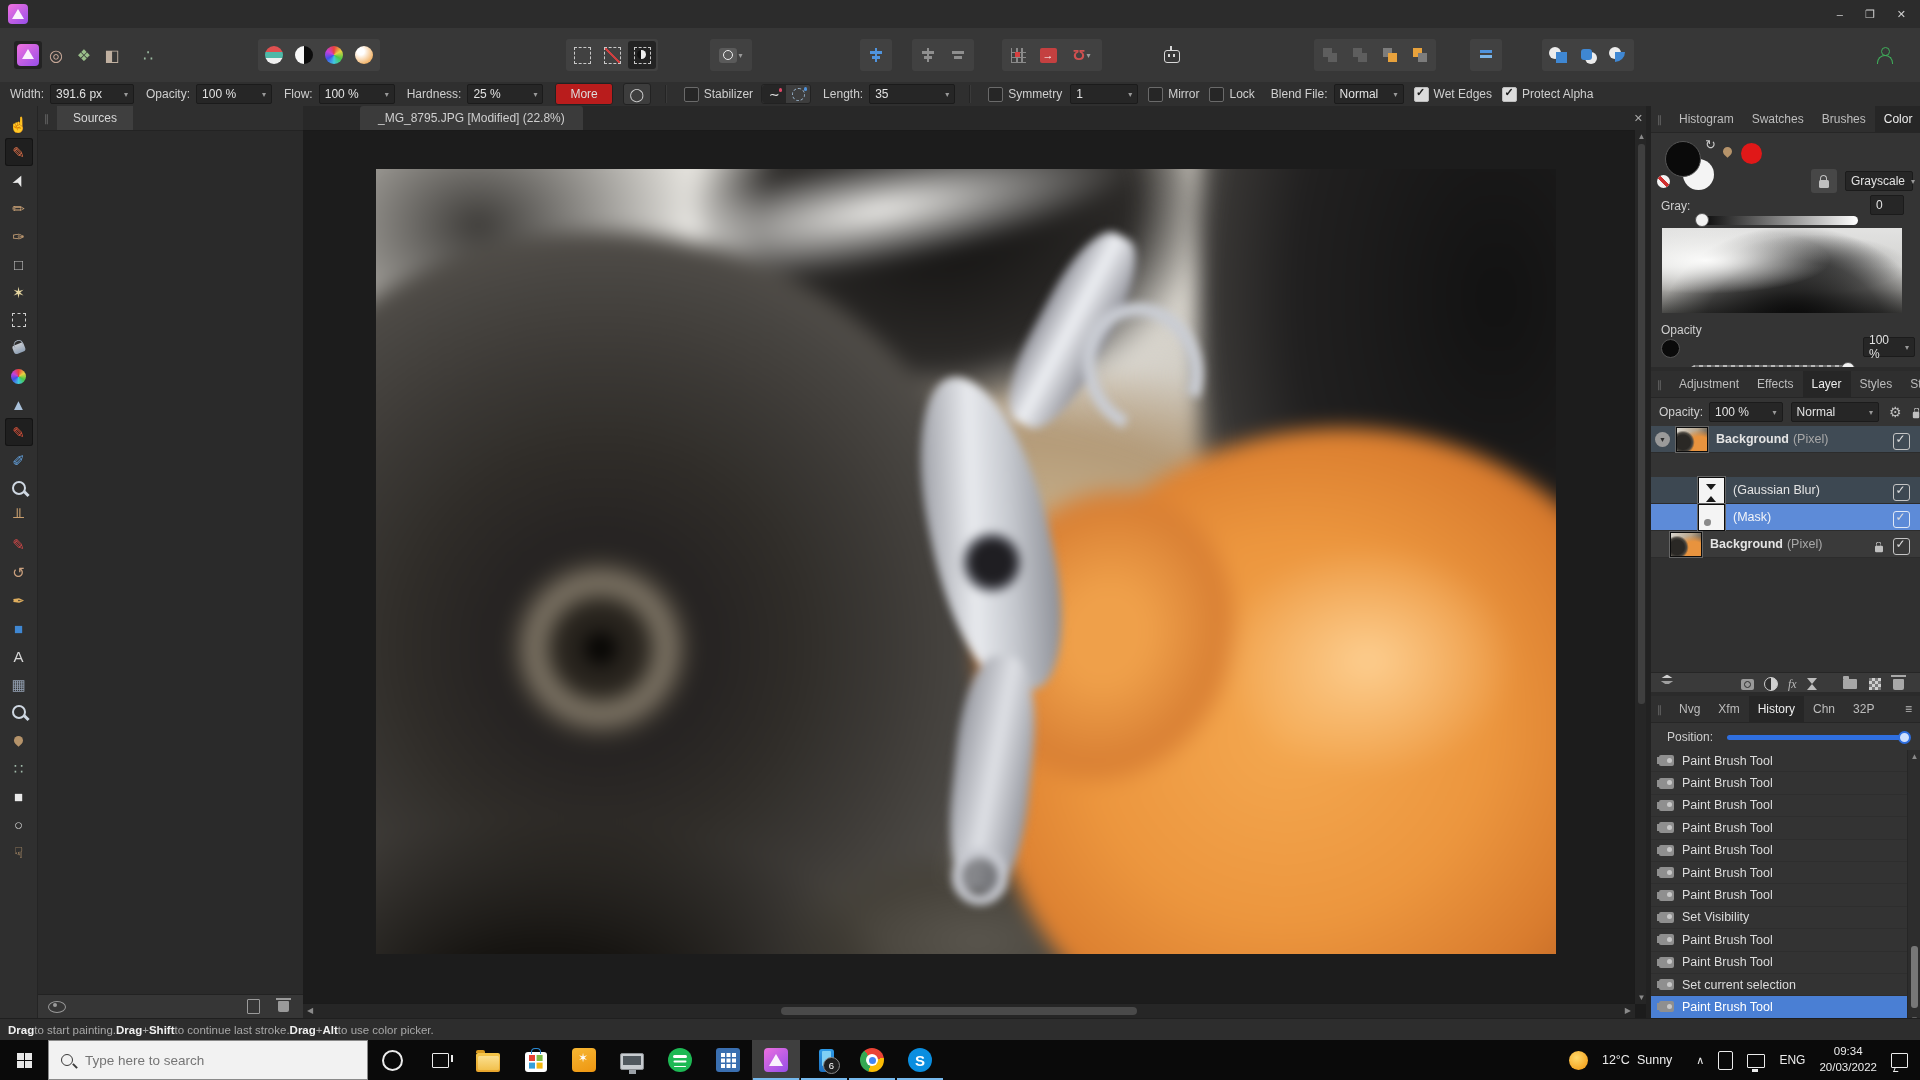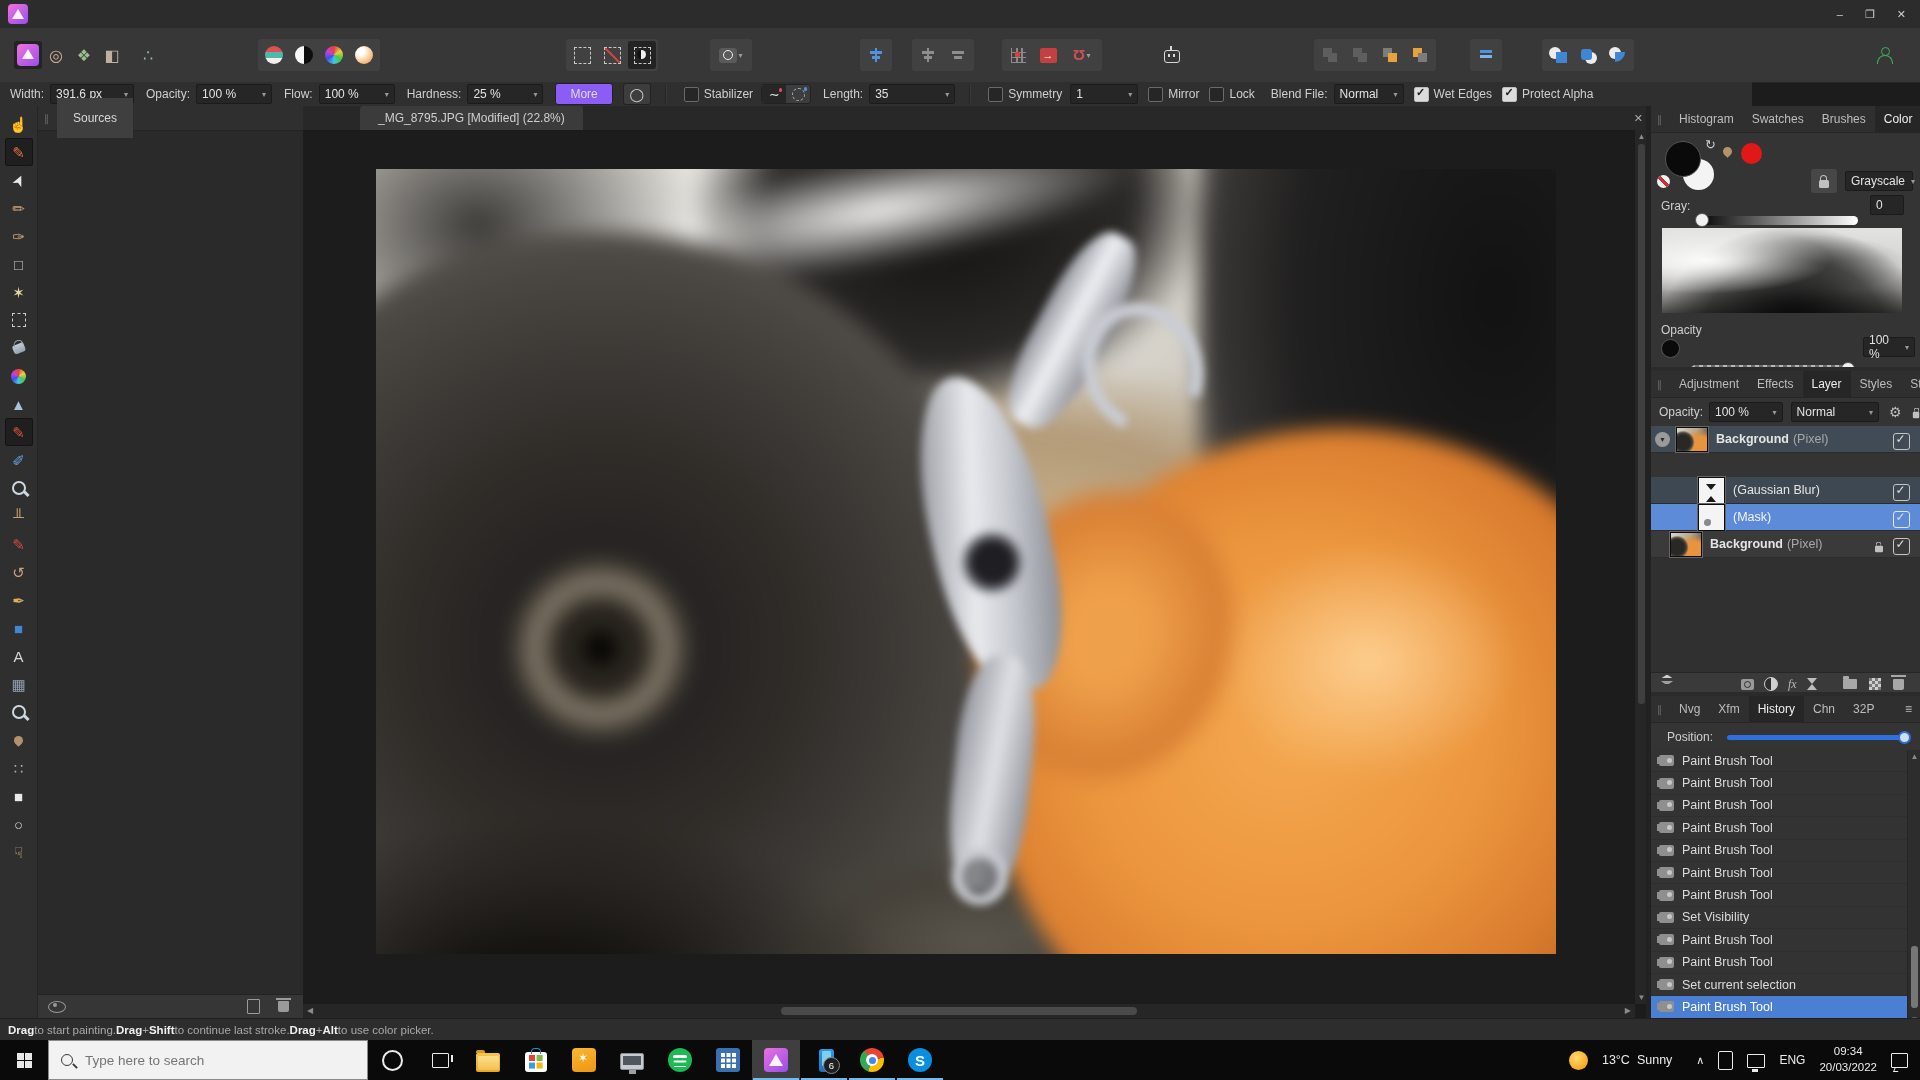--- a/index.html
+++ b/index.html
@@ -55,29 +55,29 @@
   .boolic{width:20px;height:18px;position:relative;}
   .boolic .w{position:absolute;left:1px;top:1px;width:12px;height:12px;border-radius:50%;background:#ececec;}
   .boolic .b{position:absolute;right:1px;bottom:1px;width:11px;height:11px;background:#3f87d2;}
   .boolic.v2 .b{border-radius:3px;left:3px;top:3px;right:auto;bottom:auto;}
   .boolic.v2 .w{left:7px;top:6px;}
   .boolic.v3 .b{border-radius:0 0 11px 0;width:10px;height:10px;right:3px;bottom:2px;}
   .person{width:16px;height:16px;position:relative;}
   .person:before{content:"";position:absolute;left:5px;top:0;width:7px;height:7px;border:1.7px solid #3fae5a;border-radius:50%;}
   .person:after{content:"";position:absolute;left:1px;top:8px;width:14px;height:8px;border:1.7px solid #3fae5a;border-bottom:none;border-radius:8px 8px 0 0;}
   
-  #contextbar{position:absolute;left:0;top:82px;width:1752px;height:24px;background:#2f2f2f;display:flex;align-items:center;border-bottom:4px solid #4d7c0f;font-size:12px;}
+  #contextbar{position:absolute;left:0;top:82px;width:1920px;height:24px;background:#2f2f2f;display:flex;align-items:center;border-bottom:4px solid #4d7c0f;font-size:12px;}
   .cl{color:#cfcfcf;margin:0 6px 0 10px;}
   .field{height:18px;background:#262626;border:1px solid #1b1b1b;border-radius:2px;display:flex;align-items:center;padding:0 5px;color:#e2e2e2;}
   .field .dd{margin-left:auto;font-size:8px;color:#999;padding-left:6px;}
   .sep{width:1px;height:18px;background:#242424;margin:0 8px;box-shadow:1px 0 0 #3a3a3a;}
   .ck{width:13px;height:13px;border:1px solid #6a6a6a;background:#262626;border-radius:2px;margin:0 5px 0 10px;position:relative;}
   .ck.on{background:#dcdcdc;border-color:#bdbdbd;}
   .ck.on:before{content:"✓";position:absolute;left:1.5px;top:-1.5px;font-size:11px;color:#1d1d1d;font-weight:bold;}
-  .ctxbtn{height:20px;background:#8b5cf6;border:1px solid #222;border-radius:3px;color:#ddd;display:flex;align-items:center;justify-content:center;padding:0 14px;margin-left:12px;}
+  .ctxbtn{height:20px;background:#b91c1c;border:1px solid #222;border-radius:3px;color:#ddd;display:flex;align-items:center;justify-content:center;padding:0 14px;margin-left:12px;}
   .brushring{width:26px;height:20px;background:#3d3d3d;border:1px solid #222;border-radius:3px;margin-left:10px;display:flex;align-items:center;justify-content:center;color:#cfcfcf;font-size:13px;}
   .stabbtns{display:flex;margin-left:8px;background:#3d3d3d;border:1px solid #222;border-radius:3px;}
   .stb{width:24px;height:18px;display:flex;align-items:center;justify-content:center;position:relative;}
   .stb.sel{background:#262626;border-radius:3px 0 0 3px;}
   .stb .wave{color:#e0e0e0;font-size:13px;}
   .stb .pinkdot{position:absolute;right:4px;top:3px;width:3.5px;height:3.5px;border-radius:50%;background:#e04868;}
   .stb .dcirc{width:11px;height:11px;border:1.4px dashed #9ab4cc;border-radius:50%;}
   .stb .bluedot{position:absolute;right:3px;top:2px;width:3.5px;height:3.5px;border-radius:50%;background:#4f93dd;}
   
   #toolrail{position:absolute;left:0;top:106px;width:38px;height:912px;background:#2f2f2f;border-right:1px solid #242424;display:flex;flex-direction:column;align-items:center;padding-top:4px;box-sizing:border-box;}
@@ -88,21 +88,21 @@
   .i-wheel{width:15px;height:15px;border-radius:50%;background:conic-gradient(#e84040,#e8d040,#48c848,#40c8e0,#4050e8,#c840d8,#e84040);}
   .i-bucket{width:12px;height:9px;background:linear-gradient(180deg,#c8ccd2,#8fa0b4);border-radius:2px 2px 3px 3px;transform:rotate(-22deg);position:relative;}
   .i-bucket:before{content:"";position:absolute;left:2px;top:-4px;width:8px;height:6px;border:1.5px solid #9aa4b0;border-bottom:none;border-radius:5px 5px 0 0;}
   .i-loupe{width:10px;height:10px;border:2px solid #cfd8e2;border-radius:50%;position:relative;}
   .i-loupe:after{content:"";position:absolute;right:-4px;bottom:-4px;width:2.5px;height:6px;background:#cfd8e2;transform:rotate(-45deg);}
   .i-dropper{width:9px;height:9px;background:#b5936a;border-radius:0 50% 50% 50%;transform:rotate(225deg);}
   
   #sources{position:absolute;left:38px;top:106px;width:265px;height:912px;background:#2a2a2a;}
   .src-tabbar{height:24px;background:#2f2f2f;display:flex;align-items:center;border-bottom:1px solid #232323;}
   .grip{color:#6e6e6e;font-size:10px;margin:0 8px 0 6px;}
-  .src-tab{background:#3f3f3f;height:40px;display:flex;align-items:center;padding:0 16px;color:#d8d8d8;}
+  .src-tab{background:#3f3f3f;height:24px;display:flex;align-items:center;padding:0 16px;color:#d8d8d8;}
   .src-foot{position:absolute;left:0;bottom:0;width:100%;height:23px;background:#363636;border-top:1px solid #222;display:flex;align-items:center;}
   .eye{width:16px;height:10px;border:1.5px solid #9a9a9a;border-radius:50%;position:relative;margin-left:10px;}
   .eye:after{content:"";position:absolute;left:4px;top:1.6px;width:4px;height:4px;border-radius:50%;background:#9a9a9a;}
   .pageic{width:11px;height:13px;border:1.4px solid #9a9a9a;border-radius:1px;margin-left:auto;}
   .trashic{width:11px;height:11px;background:#9a9a9a;border-radius:1px 1px 2px 2px;position:relative;margin:0 14px 0 18px;}
   .trashic:before{content:"";position:absolute;left:-2px;top:-3.5px;width:15px;height:2px;background:#9a9a9a;}
   
   #canvas{position:absolute;left:303px;top:106px;width:1348px;height:912px;background:#1c1c1c;}
   .doc-tabbar{position:absolute;left:0;top:0;right:0;height:24px;background:#282828;border-bottom:1px solid #1a1a1a;display:flex;align-items:center;}
   .doc-tab{margin-left:57px;background:#3b3b3b;height:24px;display:flex;align-items:center;padding:0 18px;color:#cfcfcf;border-radius:3px 3px 0 0;}
@@ -918,21 +918,21 @@
         <div class="tb-app running">
           <span class="ic ic-chrome"></span>
         </div>
         <div class="tb-app running">
           <span class="ic ic-skype">S</span>
         </div>
       </div>
     <div class="tray">
       <span class="sun"></span>
       <span class="wtxt">
-          <span>13°C</span>
+          <span>12°C</span>
           <span>Sunny</span>
         </span>
       <span class="chev" style="margin-left:10px">∧</span>
       <span class="devic"></span>
       <span class="netic"></span>
       <span class="lang">ENG</span>
       <span class="clock"><span>09:34</span><br><span>20/03/2022</span></span>
       <span class="action"></span>
     </div>
   </div>

